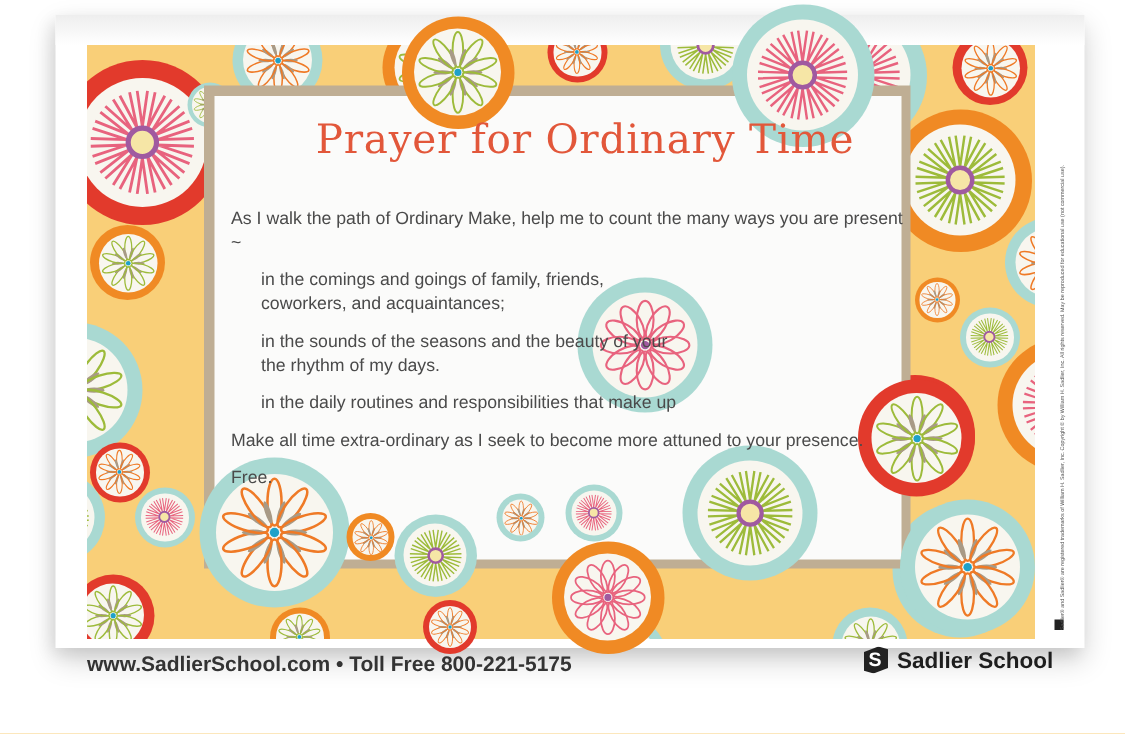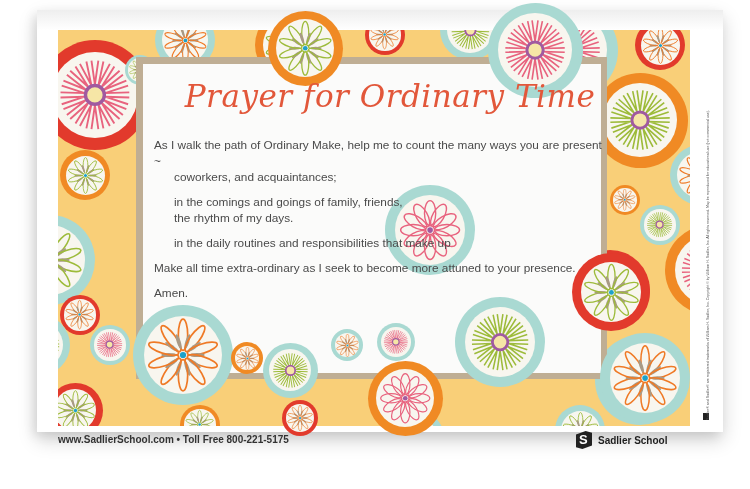--- a/index.html
+++ b/index.html
@@ -7,31 +7,31 @@
   .card{position:absolute;left:37px;top:10px;width:686px;height:422px;background:#ffffff;
         box-shadow:0 8px 18px rgba(0,0,0,0.18), -4px 4px 10px rgba(0,0,0,0.08);}
   .card-topfade{position:absolute;left:0;top:0;right:0;height:20px;background:linear-gradient(#eeeeee,#ffffff);}
   .pattern{position:absolute;left:58px;top:30px;width:632px;height:396px;background:#f9cf78;overflow:hidden;}
   .panel-border{position:absolute;left:136px;top:57px;width:471px;height:322px;background:#bfae94;}
   .panel{position:absolute;left:143px;top:64px;width:458px;height:309px;background:#fbfbfa;}
   .circle{position:absolute;border-radius:50%;box-sizing:border-box;display:flex;align-items:center;justify-content:center;}
   .circle .inner{border-radius:50%;background:#f8f6ef;width:78%;height:78%;display:flex;align-items:center;justify-content:center;overflow:hidden;}
   .circle svg{width:100%;height:100%;}
   .title{position:absolute;left:180px;top:78px;width:420px;text-align:center;
-         font-family:"DejaVu Serif",serif;font-style:italic;font-size:31px;color:#e2573a;letter-spacing:0.5px;}
+         font-family:"DejaVu Serif",serif;font-size:27px;color:#e2573a;letter-spacing:0.5px;}
   .body-text{position:absolute;left:154px;top:128px;width:450px;font-family:"Liberation Sans",sans-serif;
              font-size:11.8px;color:#4a4a4a;line-height:16px;}
   .body-text p{margin:0;}
   .indent{padding-left:20px;}
   .gap{margin-top:9px !important;}
-  .footer-left{position:absolute;left:58px;top:434px;font-family:"Liberation Sans",sans-serif;font-weight:bold;font-size:10px;color:#333;}
+  .footer-left{position:absolute;left:58px;top:434px;font-family:"Liberation Sans",sans-serif;font-weight:bold;font-size:14px;color:#333;}
   .logo{position:absolute;left:576px;top:431px;display:flex;align-items:center;}
   .logo-mark{width:16px;height:18px;background:#222;margin-right:6px;clip-path:polygon(0 20%,60% 0,100% 10%,100% 80%,40% 100%,0 90%);position:relative;}
   .logo-mark span{position:absolute;left:3px;top:1px;color:#fff;font-size:13px;font-weight:bold;font-family:"Liberation Sans",sans-serif;}
-  .logo-text{font-family:"Liberation Sans",sans-serif;font-weight:bold;font-size:10px;color:#1e1e1e;}
+  .logo-text{font-family:"Liberation Sans",sans-serif;font-weight:bold;font-size:15px;color:#1e1e1e;}
   .legal{position:absolute;left:706px;top:420px;width:300px;transform:rotate(-90deg);transform-origin:0 0;
          font-family:"Liberation Sans",sans-serif;font-size:3.6px;color:#555;white-space:nowrap;}
   .legal-mark{position:absolute;left:703px;top:413px;width:6px;height:7px;background:#222;}
 </style>
 </head>
 <body>
 
 <div class="card">
   <div class="card-topfade"></div>
 </div>
@@ -1055,26 +1055,27 @@
           <circle r="4" fill="#1ea1c9"></circle>
         </svg>
       </div>
     </div>
   </div>
 
 <div class="title">Prayer for Ordinary Time</div>
 
 <div class="body-text">
   <p class="gap">As I walk the path of Ordinary Make, help me to count the many ways you are present ~</p>
+  <p class="indent gap">in the comings and goings of family, friends,</p>
   <p class="indent">coworkers, and acquaintances;</p>
-  <p class="indent gap">in the comings and goings of family, friends,</p>
+  <p class="indent gap">in the sounds of the seasons and the beauty of your</p>
   <p class="indent">the rhythm of my days.</p>
   <p class="indent gap">in the daily routines and responsibilities that make up</p>
   <p class="gap">Make all time extra-ordinary as I seek to become more attuned to your presence.</p>
-  <p class="gap">Amen.</p>
+  <p class="gap">Free.</p>
 </div>
 
 <div class="footer-left">www.SadlierSchool.com  •  Toll Free 800-221-5175</div>
 
 <div class="logo">
   <div class="logo-mark">
       <span>S</span>
     </div>
   <div class="logo-text">Sadlier School</div>
 </div>

